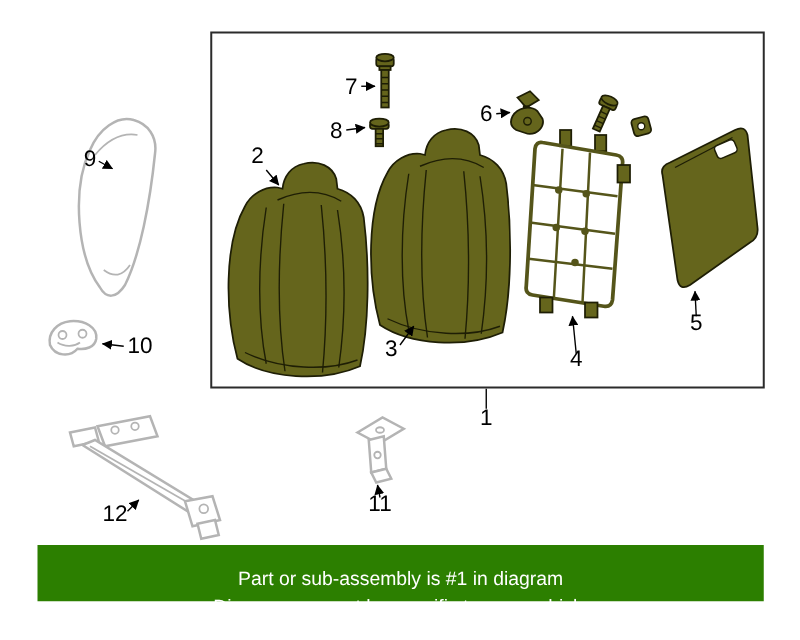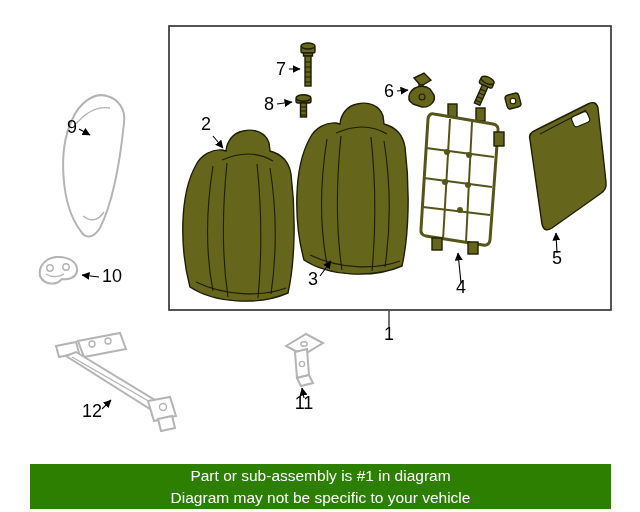--- a/index.html
+++ b/index.html
@@ -10,24 +10,24 @@
   .leader{stroke:#000;stroke-width:1.1;fill:none;}
   .box{fill:none;stroke:var(--box-stroke);stroke-width:1.6;}
   .hl{fill:var(--highlight);stroke:var(--outline);stroke-width:1.4;}
   .hl-line{fill:none;stroke:var(--outline);stroke-width:1.1;}
   .frame{fill:none;stroke:var(--frame);stroke-width:3;}
   .frame-thin{fill:none;stroke:var(--frame);stroke-width:2;}
   .frame-dot{fill:var(--frame);stroke:none;}
   .muted{fill:#ffffff;stroke:var(--muted);stroke-width:2;}
   .muted-thin{fill:none;stroke:var(--muted);stroke-width:1.4;}
   .hole{fill:#ffffff;stroke:var(--muted);stroke-width:1.4;}
-  .banner{position:absolute;left:30px;top:464px;width:581px;height:45px;
+  .banner{position:absolute;left:30px;top:436px;width:581px;height:45px;
           background:var(--banner-bg);color:var(--banner-fg);
           text-align:center;font-size:15.5px;line-height:21.5px;
-          padding-top:1px;box-sizing:border-box;}
+          padding-top:17px;box-sizing:border-box;}
 </style>
 </head>
 <body>
 
 <div class="stage">
 
   <svg width="640" height="512" viewBox="0 0 640 512">
     <defs>
       <marker id="arr" markerWidth="9" markerHeight="8" refX="7.5" refY="4" orient="auto" markerUnits="userSpaceOnUse">
         <path d="M0,0 L8,4 L0,8 Z" fill="#000"></path>

